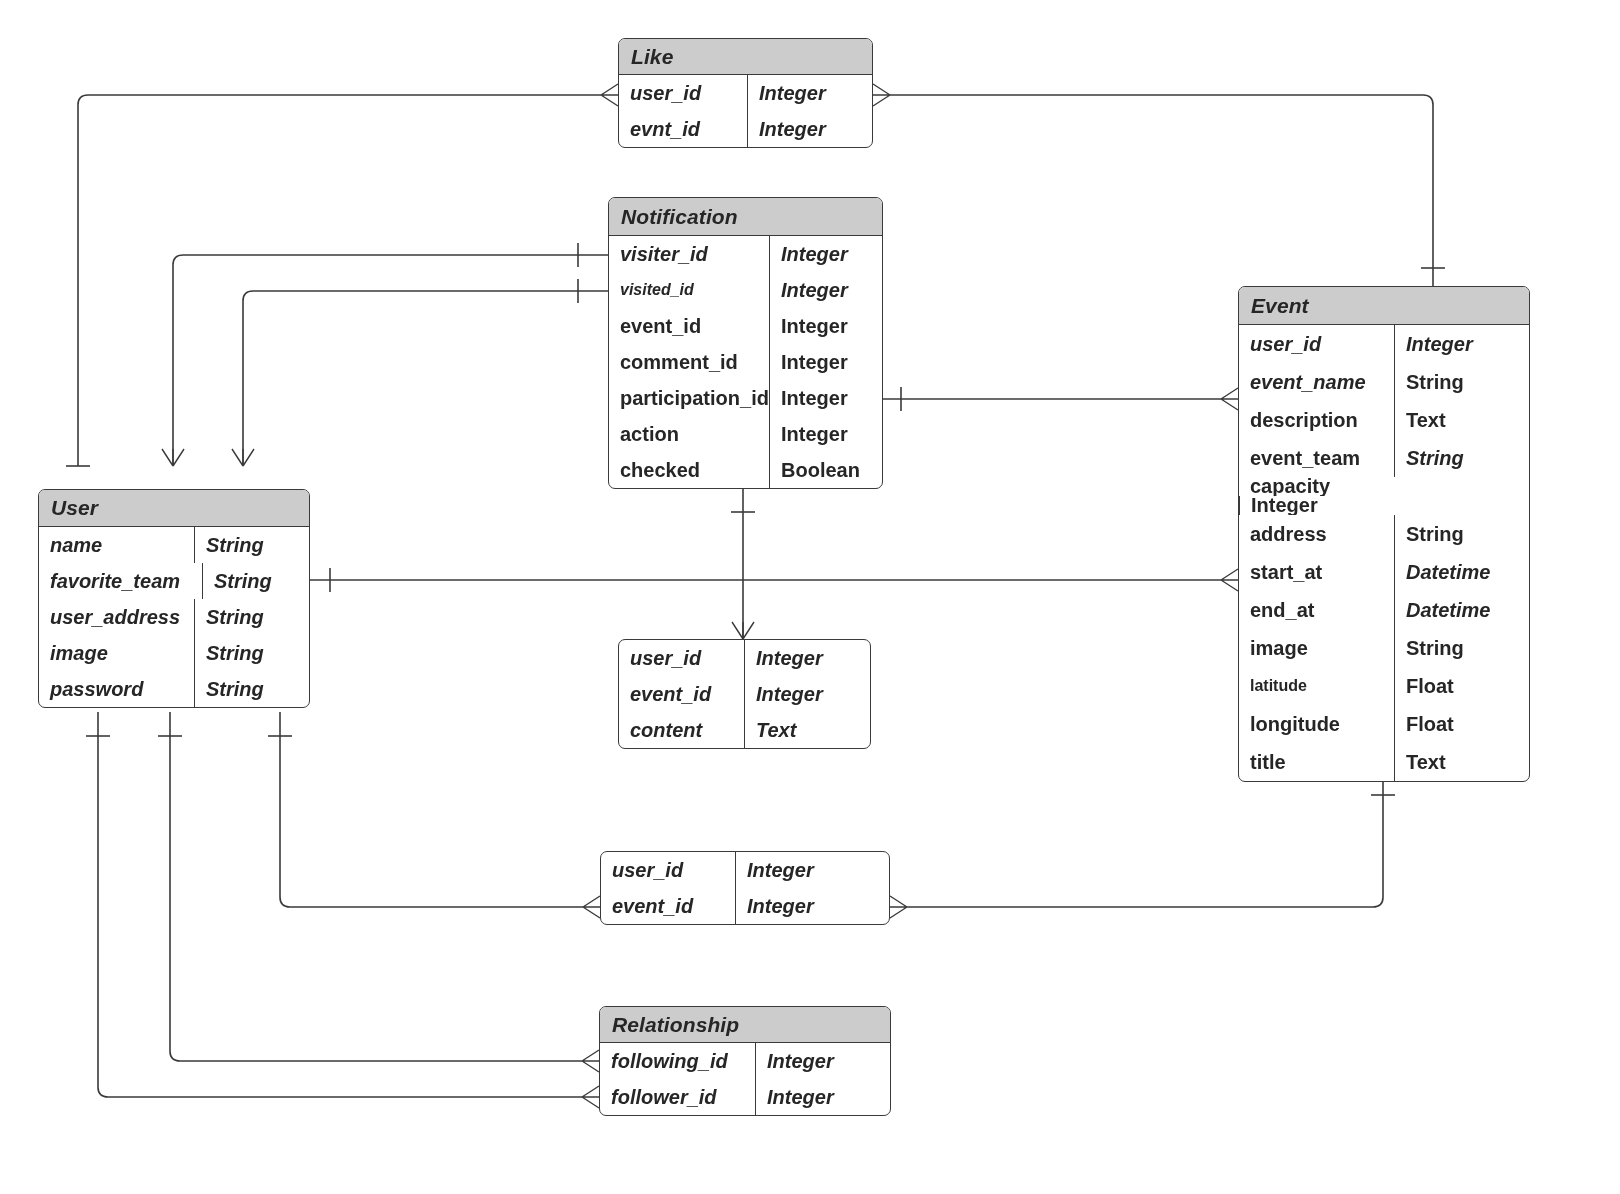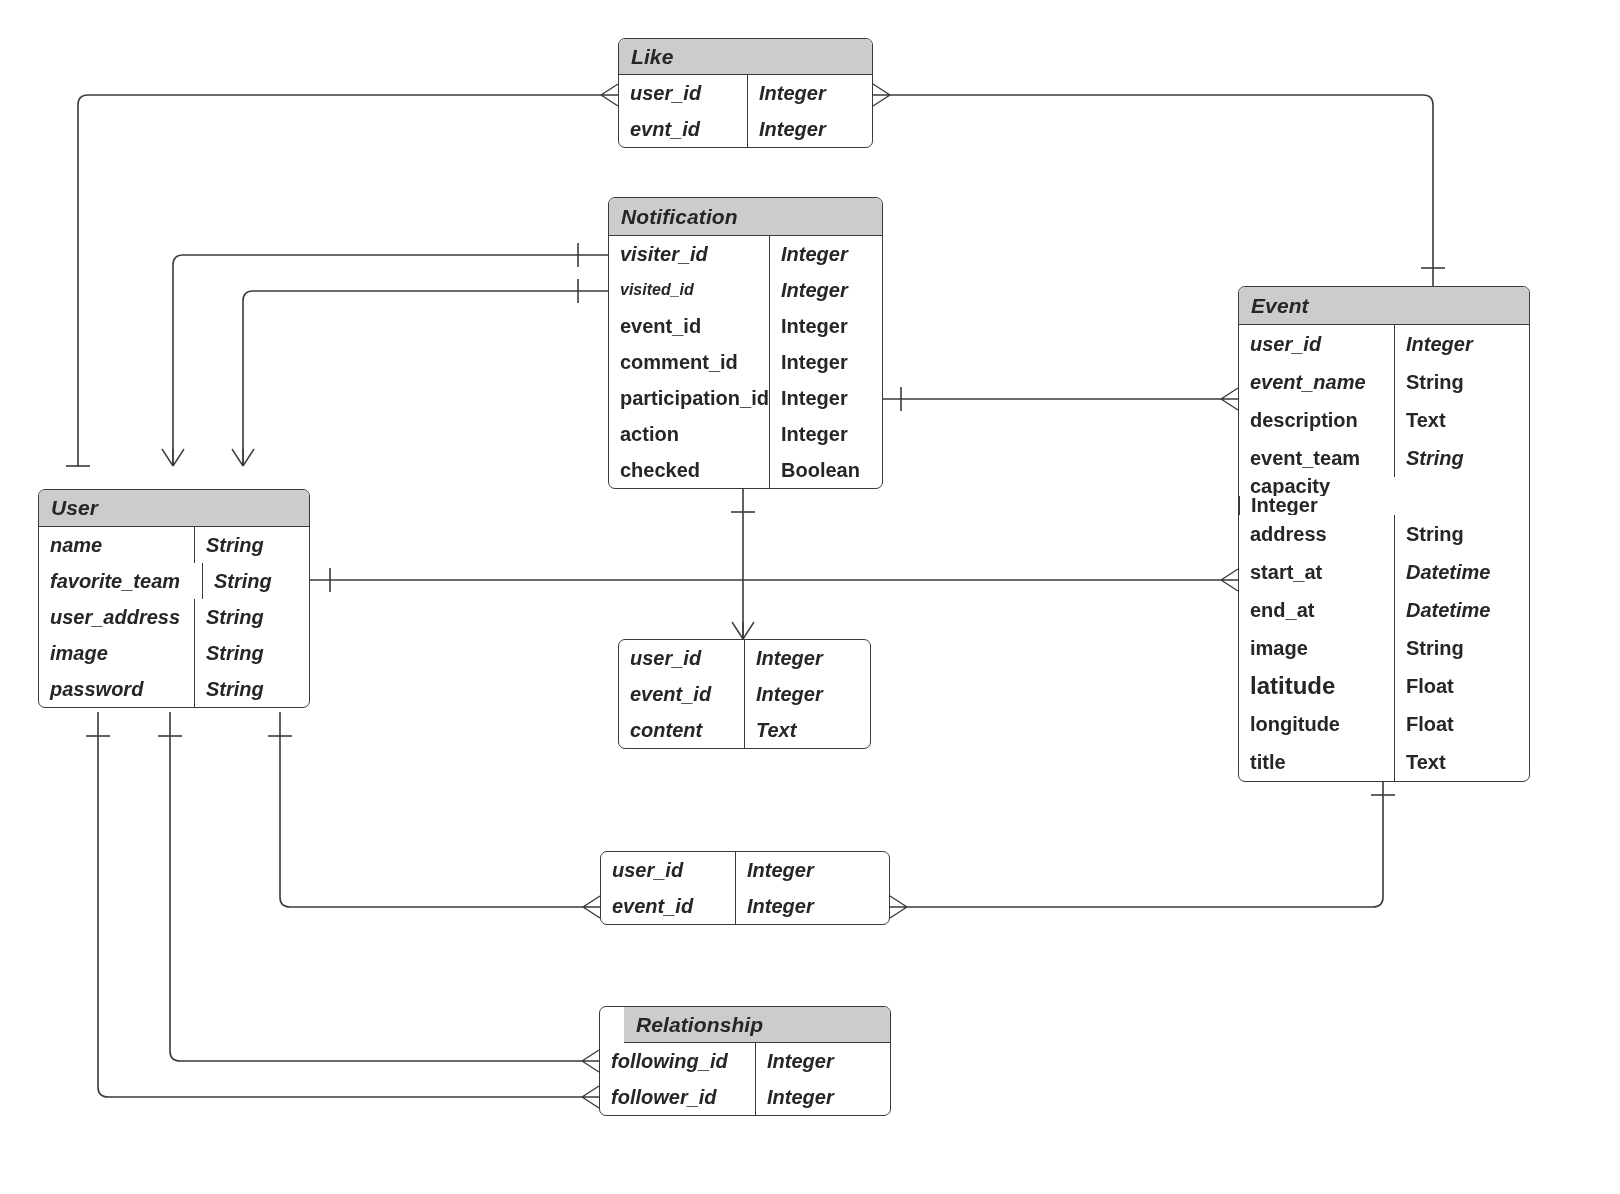--- a/index.html
+++ b/index.html
@@ -202,21 +202,21 @@
           </div>
           <div class="ent-row" style="height: 38px;">
             <div class="cell-name ro" style="width: 155px; font-size: 20px;">end_at</div>
             <div class="cell-type it" style="flex: 1 1 auto; font-size: 20px;">Datetime</div>
           </div>
           <div class="ent-row" style="height: 38px;">
             <div class="cell-name ro" style="width: 155px; font-size: 20px;">image</div>
             <div class="cell-type ro" style="flex: 1 1 auto; font-size: 20px;">String</div>
           </div>
           <div class="ent-row" style="height: 38px;">
-            <div class="cell-name ro" style="width: 155px; font-size: 24px;">latitude</div>
+            <div class="cell-name ro" style="width: 155px; font-size: 16px;">latitude</div>
             <div class="cell-type ro" style="flex: 1 1 auto; font-size: 20px;">Float</div>
           </div>
           <div class="ent-row" style="height: 38px;">
             <div class="cell-name ro" style="width: 155px; font-size: 20px;">longitude</div>
             <div class="cell-type ro" style="flex: 1 1 auto; font-size: 20px;">Float</div>
           </div>
           <div class="ent-row" style="height: 38px;">
             <div class="cell-name ro" style="width: 155px; font-size: 20px;">title</div>
             <div class="cell-type ro" style="flex: 1 1 auto; font-size: 20px;">Text</div>
           </div>
@@ -269,21 +269,21 @@
             <div class="cell-name it" style="width: 134px; font-size: 20px;">user_id</div>
             <div class="cell-type it" style="flex: 1 1 auto; font-size: 20px;">Integer</div>
           </div>
           <div class="ent-row" style="height: 36px;">
             <div class="cell-name it" style="width: 134px; font-size: 20px;">event_id</div>
             <div class="cell-type it" style="flex: 1 1 auto; font-size: 20px;">Integer</div>
           </div>
         </div>
       </div>
       <div class="entity" style="left: 599px; top: 1006px; width: 292px;">
-        <div class="ent-header" style="height: 36px; font-size: 21px; margin-left: 24px;">Relationship</div>
+        <div class="ent-header" style="height: 36px; font-size: 21px;">Relationship</div>
         <div class="ent-body">
           <div class="ent-row" style="height: 36px;">
             <div class="cell-name it" style="width: 155px; font-size: 20px;">following_id</div>
             <div class="cell-type it" style="flex: 1 1 auto; font-size: 20px;">Integer</div>
           </div>
           <div class="ent-row" style="height: 36px;">
             <div class="cell-name it" style="width: 155px; font-size: 20px;">follower_id</div>
             <div class="cell-type it" style="flex: 1 1 auto; font-size: 20px;">Integer</div>
           </div>
         </div>

